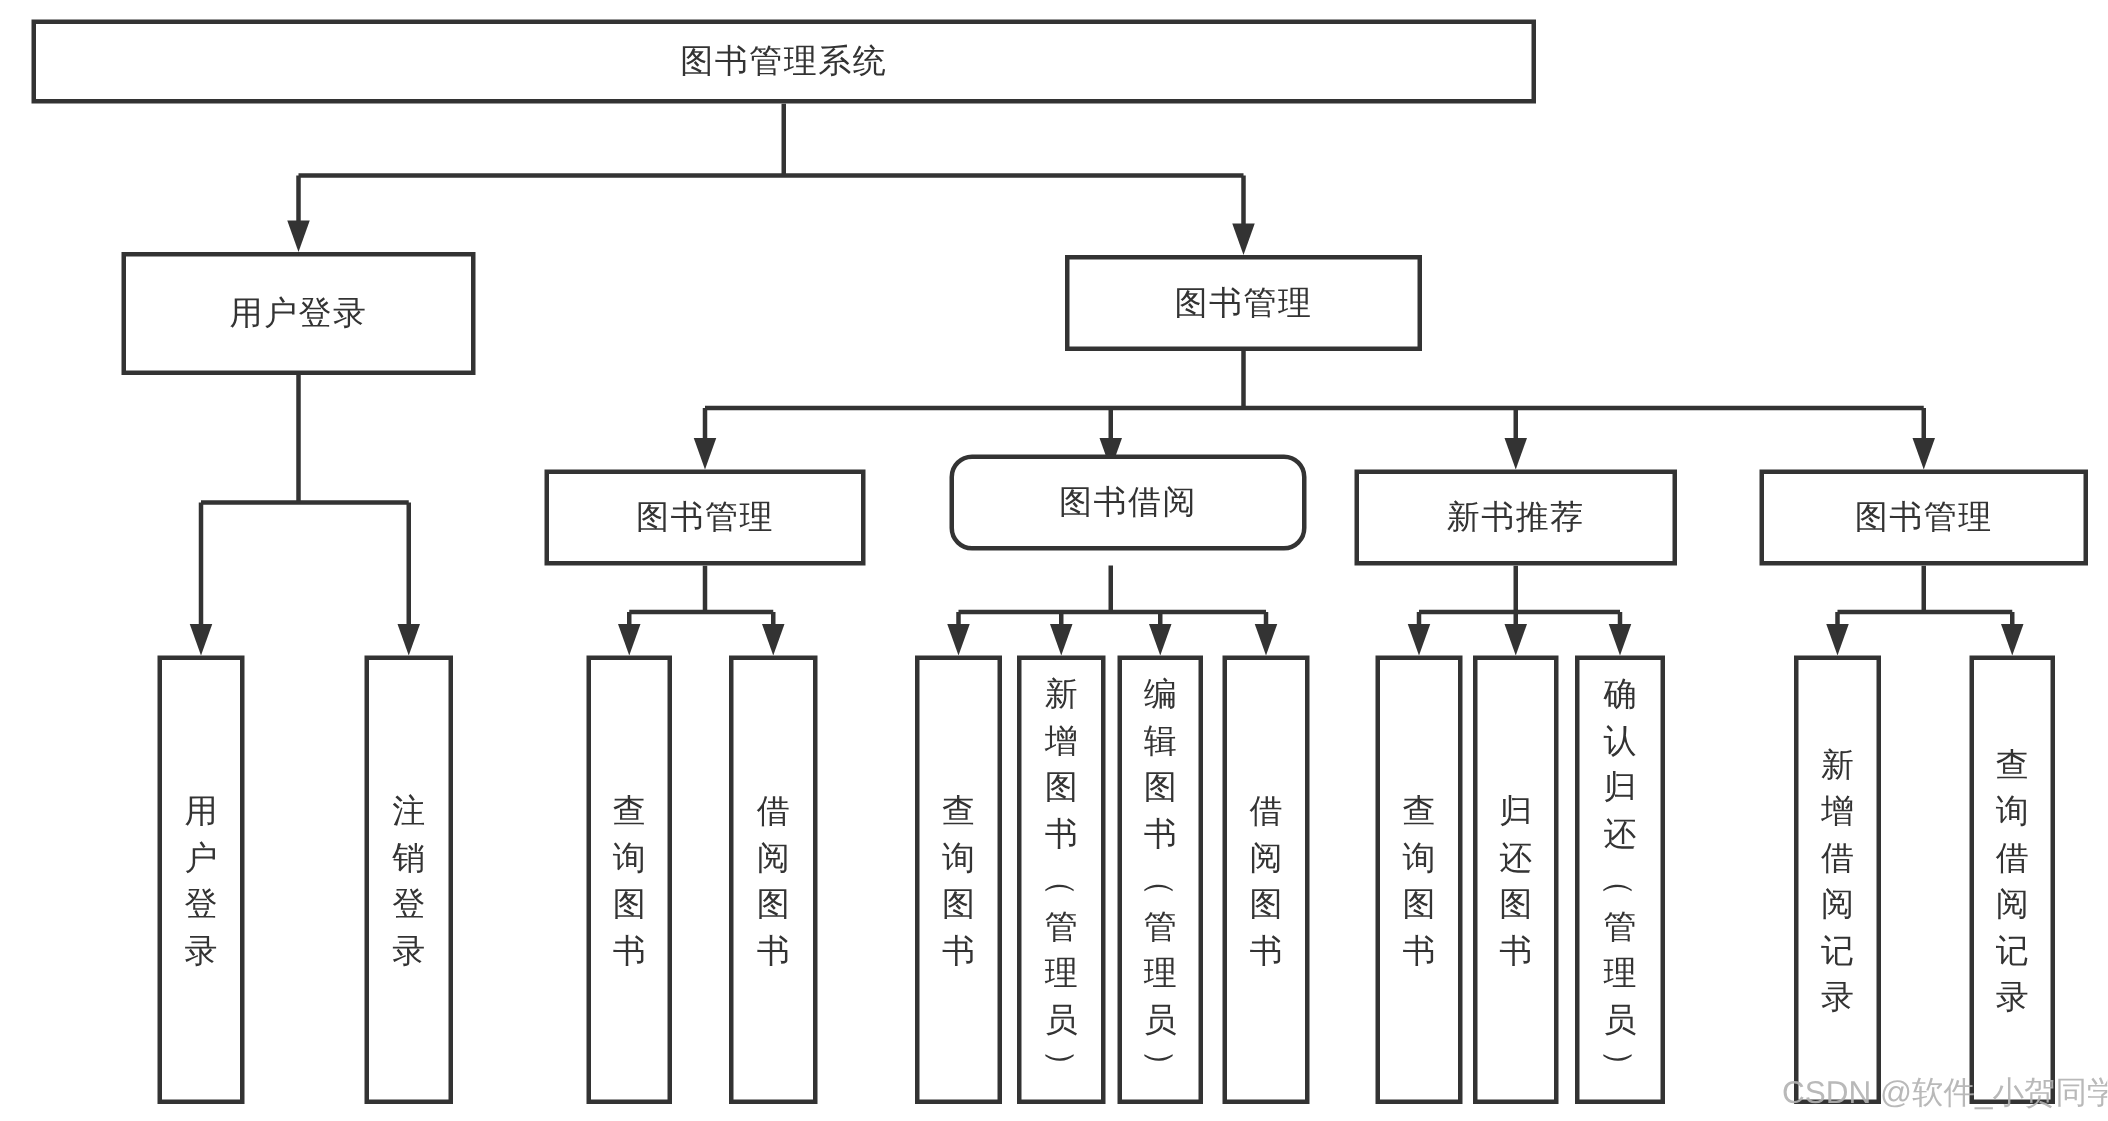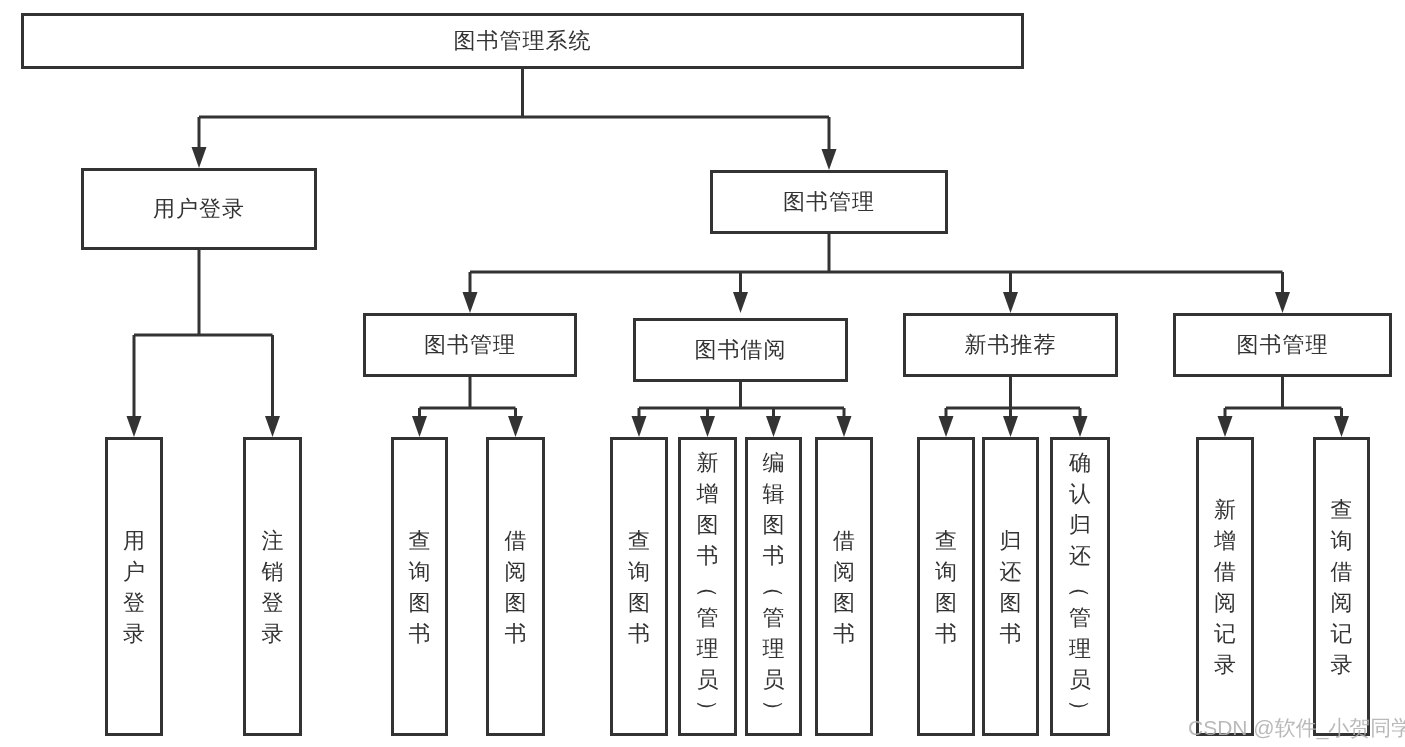--- a/index.html
+++ b/index.html
@@ -36,21 +36,21 @@
     font-size:22px;
   }
   .leaf .vchar.vpunct{
     transform:rotate(90deg);
   }
   
   #root-box   {left:21px;  top:13px;  width:1003px; height:56px;}
   #login-box  {left:81px;  top:168px; width:236px;  height:82px;}
   #mgmt-box   {left:710px; top:170px; width:238px;  height:64px;}
   #rec-box    {left:363px; top:313px; width:214px;  height:64px;}
-  #borrow-box {left:633px; top:318px; width:215px;  height:64px;}
+  #borrow-box {left:633px; top:303px; width:238px;  height:64px;border-radius:15px;}
   #current-box{left:903px; top:313px; width:215px;  height:64px;}
   #record-box {left:1173px;top:313px; width:219px;  height:64px;}
   #leaf-a1{left:105px; top:437px;width:58px;height:299px;}
   #leaf-a2{left:243px; top:437px;width:59px;height:299px;}
   #leaf-b1{left:391px; top:437px;width:57px;height:299px;}
   #leaf-b2{left:486px; top:437px;width:59px;height:299px;}
   #leaf-c1{left:610px; top:437px;width:58px;height:299px;}
   #leaf-c2{left:678px; top:437px;width:59px;height:299px;}
   #leaf-c3{left:745px; top:437px;width:57px;height:299px;}
   #leaf-c4{left:815px; top:437px;width:58px;height:299px;}

